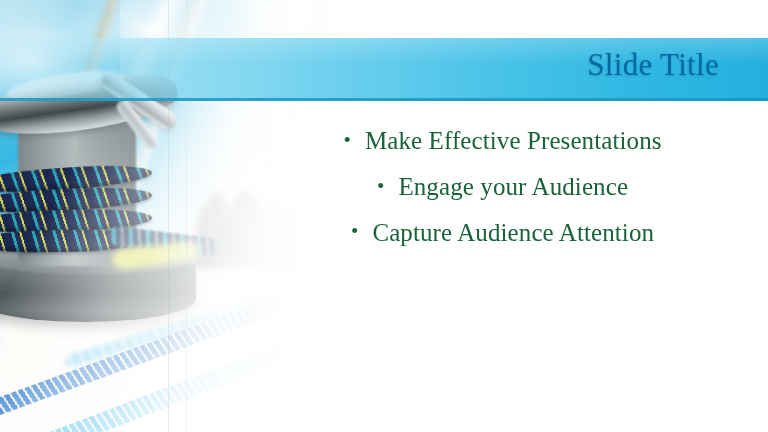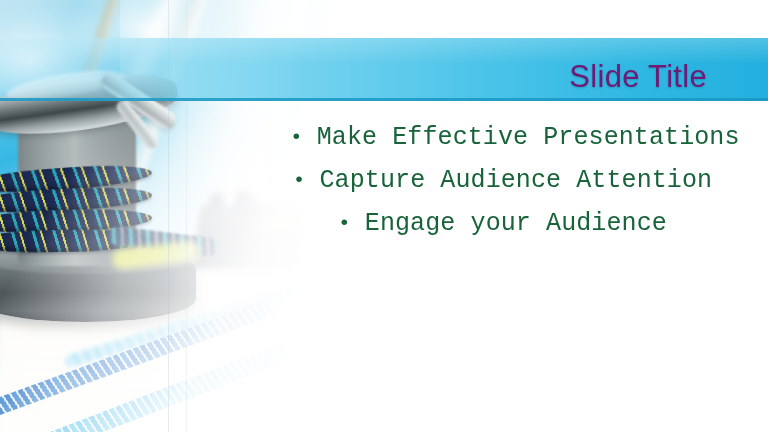--- a/index.html
+++ b/index.html
@@ -346,44 +346,44 @@
     left: 0; top: 0;
     width: 768px; height: 26px;
     background: linear-gradient(180deg, rgba(255,255,255,.22), rgba(255,255,255,0));
     pointer-events: none;
   }
 
   .slide-title {
     position: absolute;
     right: 45px;
     top: 43px;
-    margin: 16px;
-    font-family: Liberation Sans, sans-serif;
+    margin: 4px;
+    font-family: Liberation Serif, serif;
     font-size: 31px;
     font-weight: 400;
-    color: #701a75;
+    color: #0369a1;
     letter-spacing: .3px;
     text-shadow: 0 1px 2px rgba(20,110,150,.45);
     white-space: nowrap;
   }
 
   
   .body-list {
     position: absolute;
     left: 290px;
     top: 116px;
     width: 425px;
     margin: 0;
     padding: 0;
     list-style: none;
     text-align: center;
   }
   .bullet-line {
     display: block;
-    font-family: Liberation Mono, monospace;
+    font-family: Liberation Serif, serif;
     font-size: 25px;
     font-weight: 400;
     color: #18633a;
     line-height: 43px;
     white-space: nowrap;
     letter-spacing: .1px;
   }
   .bullet-dot {
     display: inline-block;
     color: #18633a;
@@ -447,20 +447,20 @@
   <div class="title-band">
     <div class="title-band-sheen"></div>
   </div>
   <h1 class="slide-title">Slide Title</h1>
 
   <ul class="body-list">
     <li class="bullet-line">
       <span class="bullet-dot">•</span><span class="bullet-text">Make Effective Presentations</span>
     </li>
     <li class="bullet-line">
+      <span class="bullet-dot">•</span><span class="bullet-text">Engage your Audience</span>
+    </li>
+    <li class="bullet-line">
       <span class="bullet-dot">•</span><span class="bullet-text">Capture Audience Attention</span>
     </li>
-    <li class="bullet-line">
-      <span class="bullet-dot">•</span><span class="bullet-text">Engage your Audience</span>
-    </li>
   </ul>
 
 </div>
 
 </body></html>

